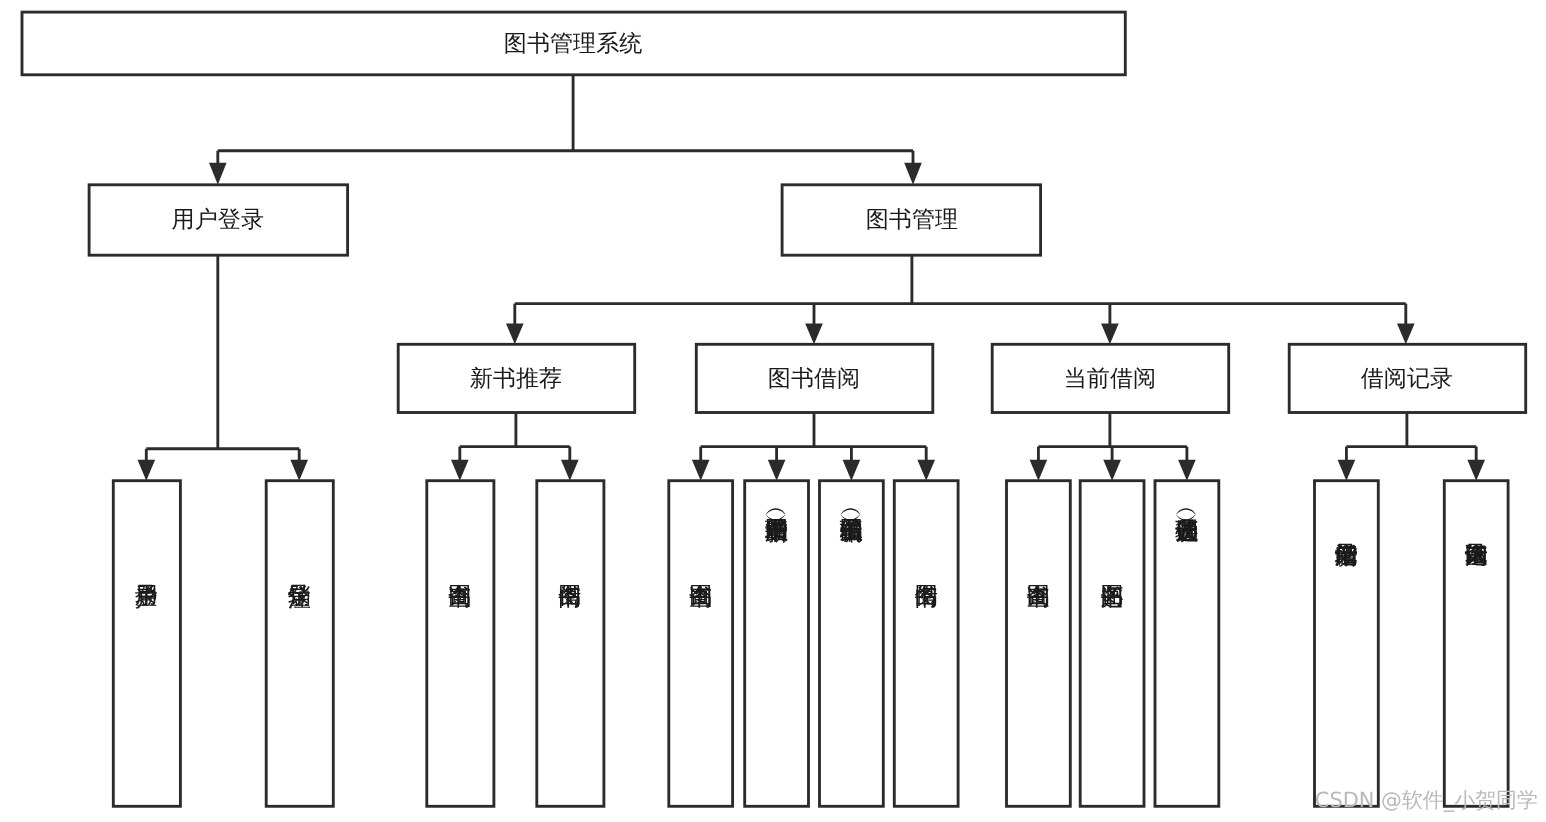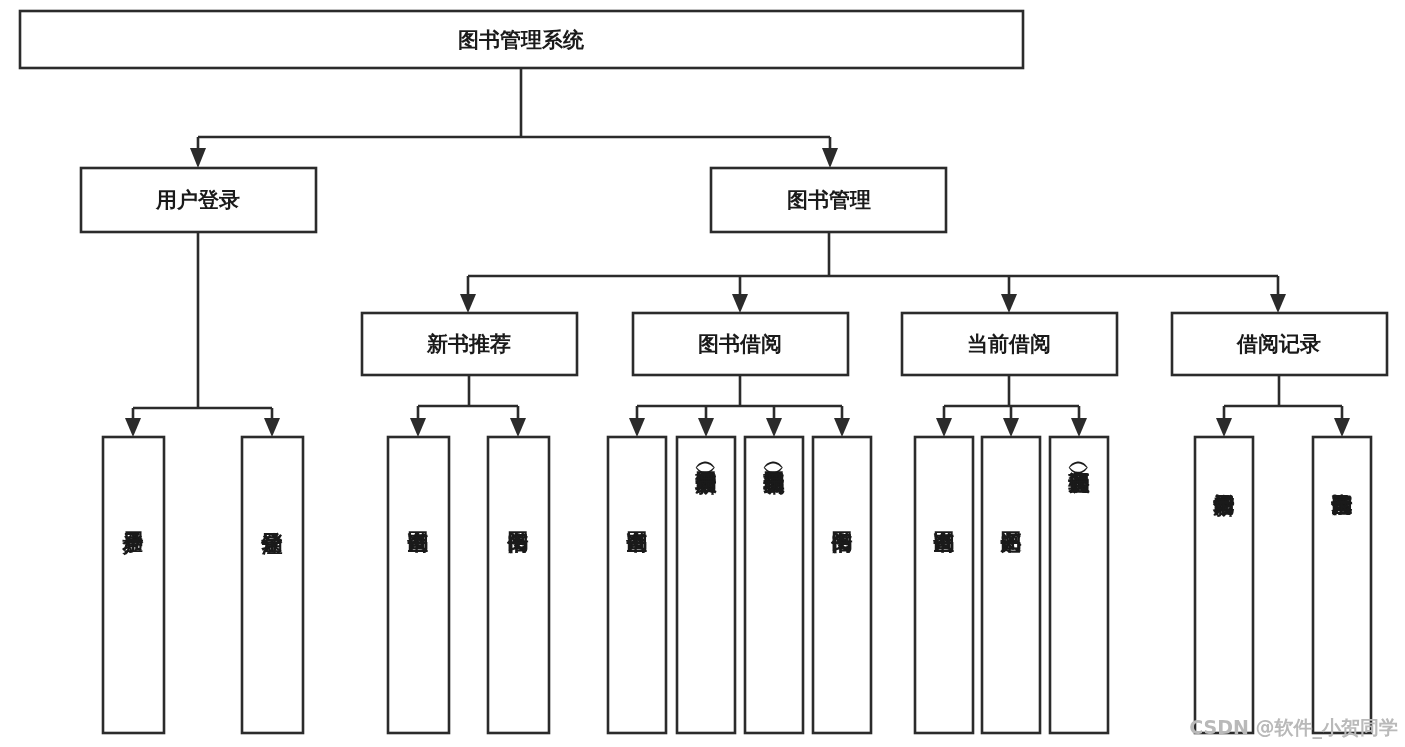--- a/index.html
+++ b/index.html
@@ -10,21 +10,20 @@
   }
   body {
     font-family: "DejaVu Sans", "Liberation Sans", sans-serif;
   }
   #diagram-root {
     position: relative;
     width: 1405px;
     height: 747px;
     background: #ffffff;
     overflow: hidden;
-    font-weight: bold;
   }
   svg#tree-svg {
     position: absolute;
     left: 0;
     top: 0;
     width: 1405px;
     height: 747px;
     display: block;
   }
   .node-box {

